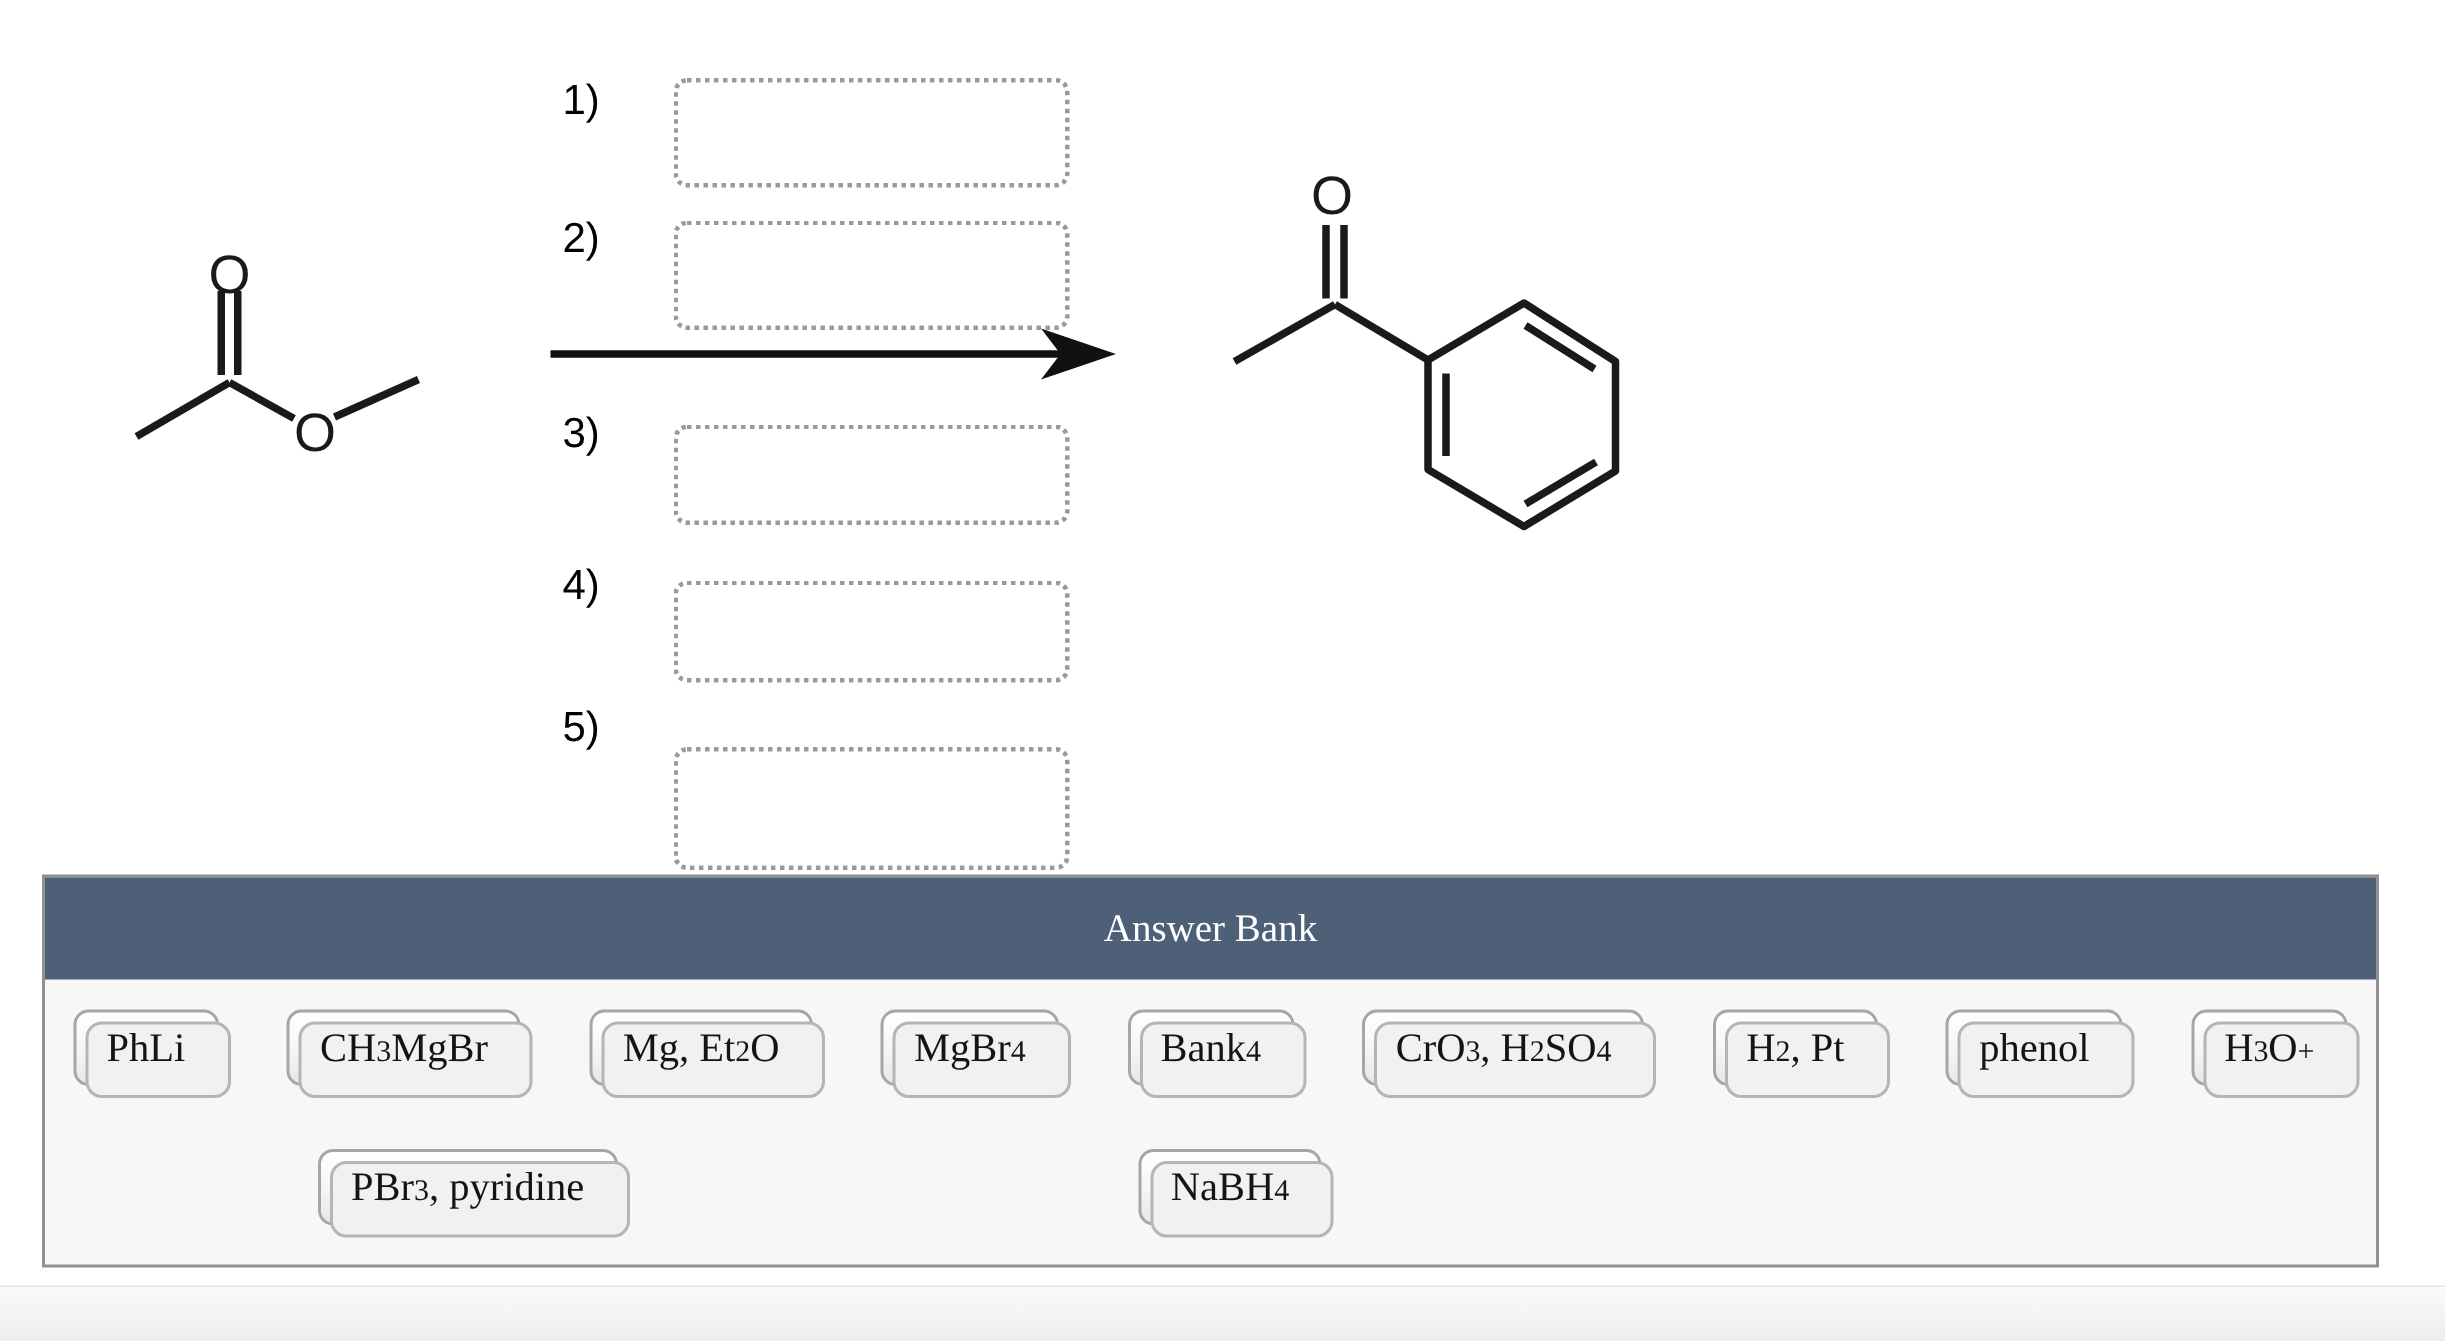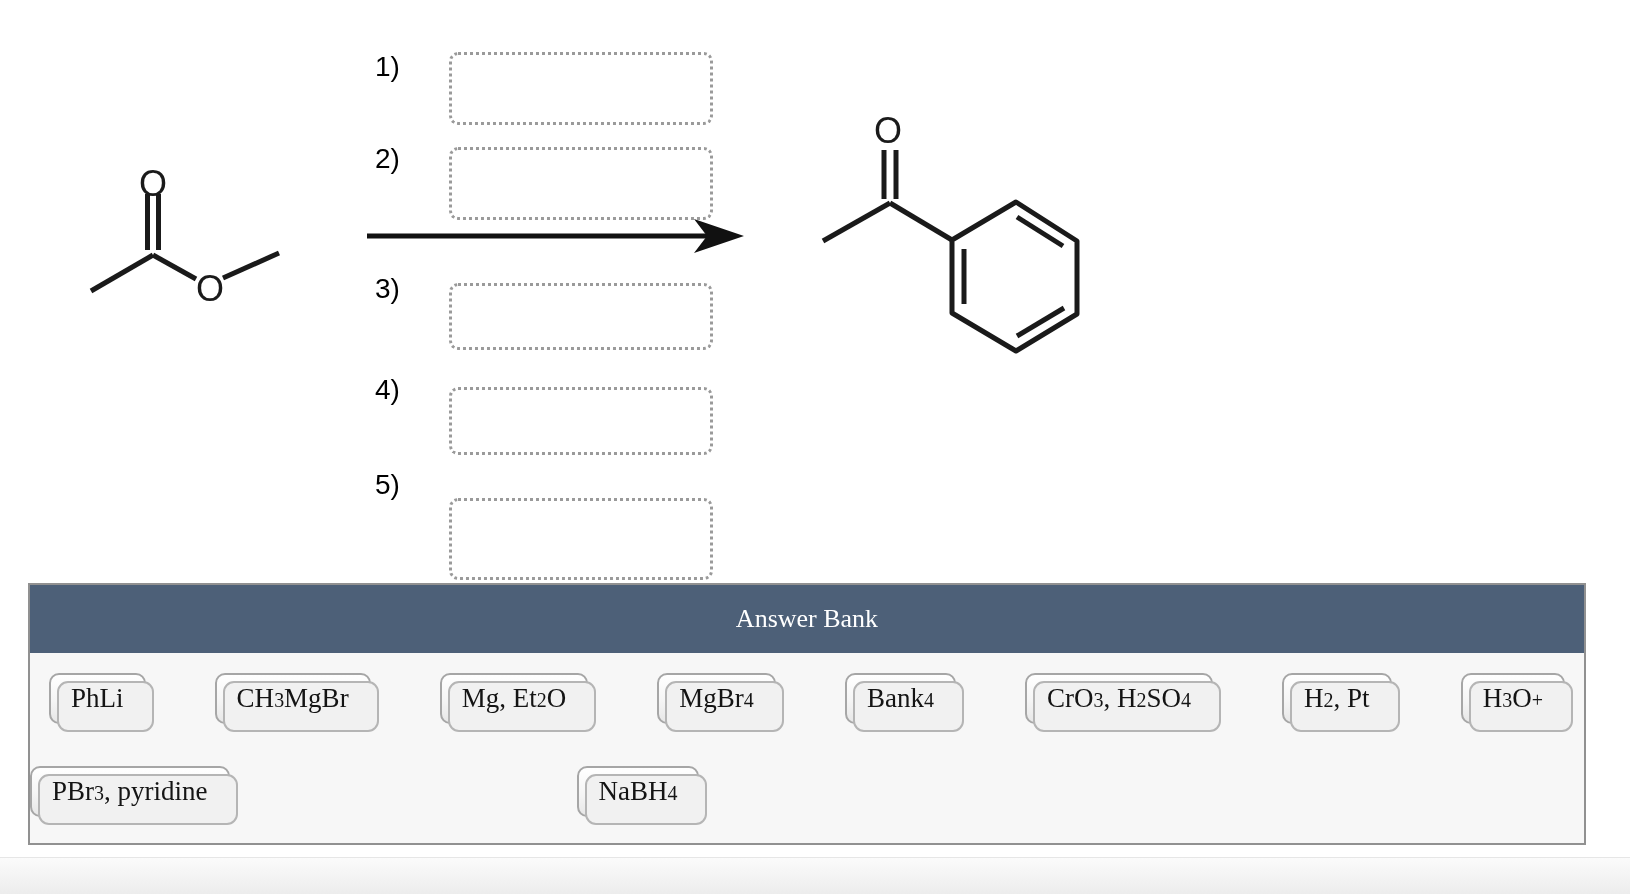--- a/index.html
+++ b/index.html
@@ -37,21 +37,21 @@
     display:flex;align-items:center;justify-content:center;
   }
   .bank-title{
     font-family:"Liberation Serif", serif;
     font-size:26px;color:#ffffff;
   }
   .bank-body{position:relative;height:188px;}
   .chip-row{position:absolute;left:0;right:0;display:flex;align-items:center;}
   .chip-row-1{top:20px;justify-content:space-between;padding:0 19px;}
   .chip-row-2{top:113px;justify-content:flex-start;}
-  .chip-row-2 .chip:nth-child(1){}
+  .chip-row-2 .chip:nth-child(1){margin-left:182px;}
   .chip-row-2 .chip:nth-child(2){margin-left:347px;font-family:Liberation Serif, serif;}
   .chip-row-2 .chip:nth-child(3){margin-left:345px;}
   .chip{
     position:relative;z-index:0;display:inline-flex;align-items:baseline;
     padding:8px 20px;border:2px solid #a6a6a6;border-radius:10px;
     background:linear-gradient(180deg,#ffffff 0%,#f5f5f5 55%,#e7e7e7 100%);
     font-family:"Liberation Serif", serif;font-size:27px;color:#141414;
     white-space:pre;cursor:grab;
   }
   .chip::before{
@@ -123,20 +123,21 @@
   </div>
   <div class="bank-body">
     <div class="chip-row chip-row-1">
         <div class="chip"><span>PhLi</span></div>
         <div class="chip"><span>CH</span><sub>3</sub><span>MgBr</span></div>
         <div class="chip"><span>Mg, Et</span><sub>2</sub><span>O</span></div>
         <div class="chip"><span>MgBr</span><sub>4</sub></div>
         <div class="chip"><span>Bank</span><sub>4</sub></div>
         <div class="chip"><span>CrO</span><sub>3</sub><span>, H</span><sub>2</sub><span>SO</span><sub>4</sub></div>
         <div class="chip"><span>H</span><sub>2</sub><span>, Pt</span></div>
+        <div class="chip"><span>phenol</span></div>
         <div class="chip"><span>H</span><sub>3</sub><span>O</span><sup>+</sup></div>
       </div>
     <div class="chip-row chip-row-2">
         <div class="chip"><span>PBr</span><sub>3</sub><span>, pyridine</span></div>
         <div class="chip"><span>NaBH</span><sub>4</sub></div>
       </div>
   </div>
 </div>
 
 <div class="footer-strip"></div>

